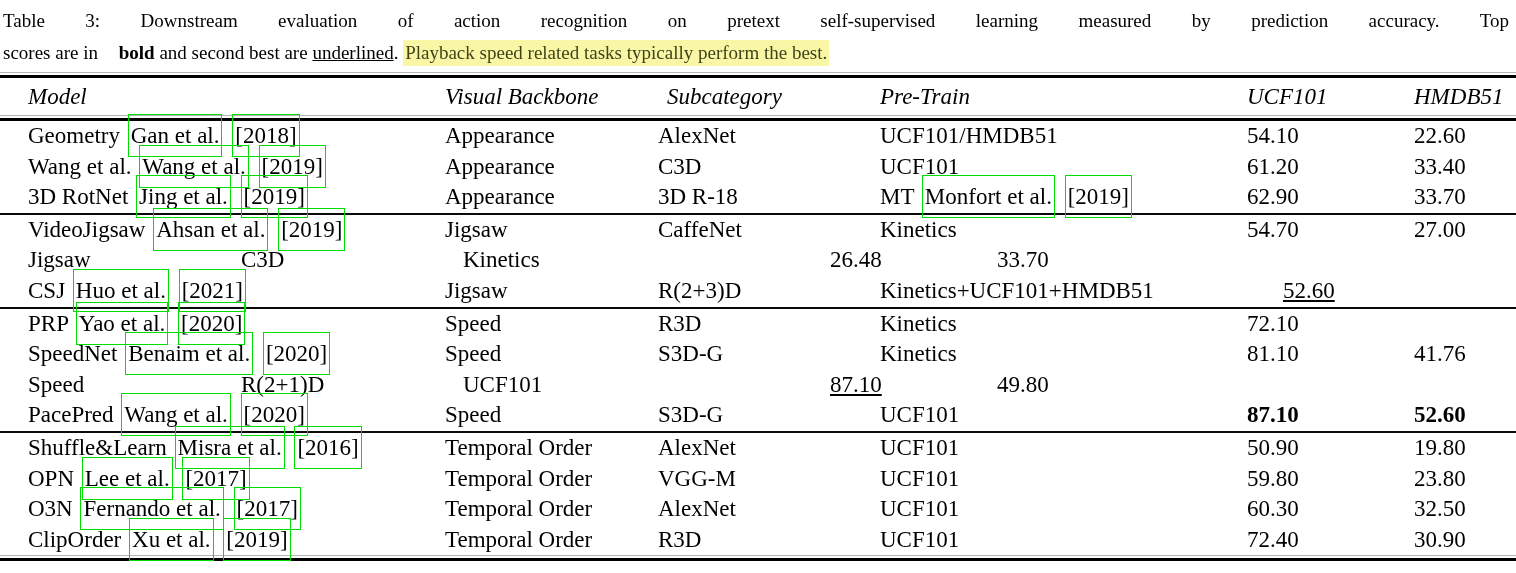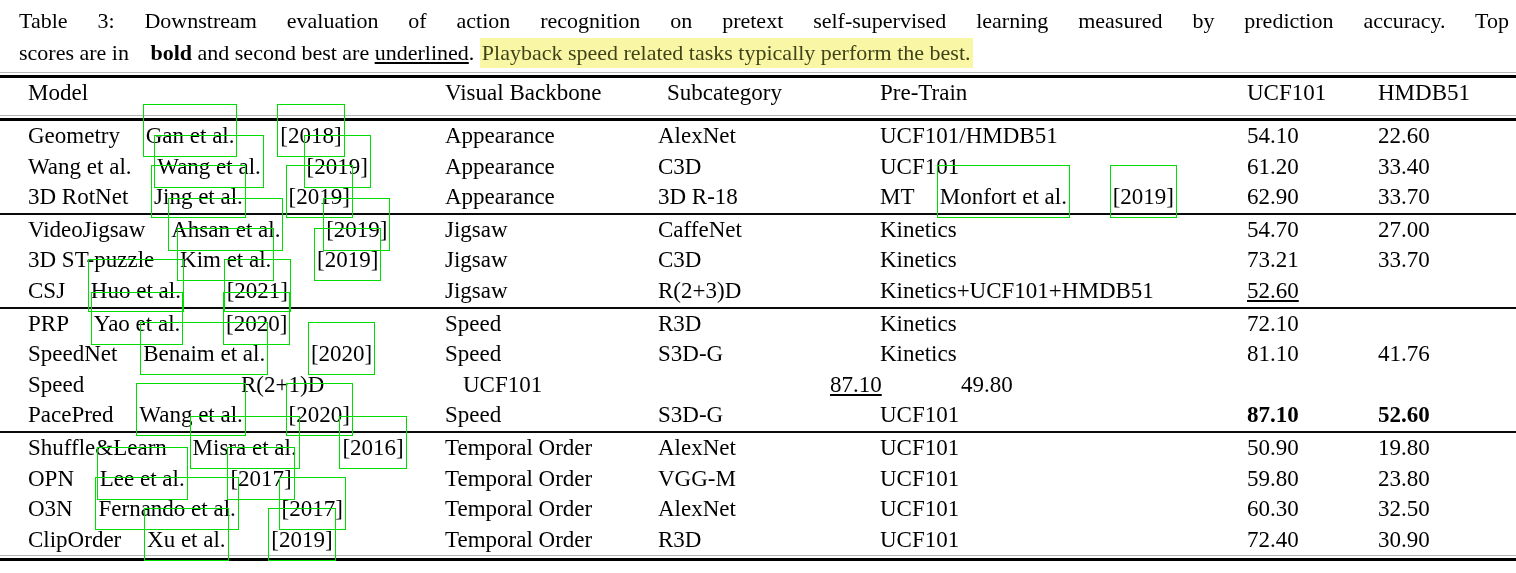--- a/index.html
+++ b/index.html
@@ -7,48 +7,48 @@
     --highlight-text:#3f4418;
     --citation-box:#00dd00;
   }
   *{box-sizing:content-box;}
   html,body{margin:0;padding:0;}
   body{
     width:1516px;height:573px;overflow:hidden;background:#ffffff;color:#000;
     font-family:"Liberation Serif","DejaVu Serif",serif;
   }
   
-  .caption{font-size:22px;padding:5px 7px 2px 19px;}
+  .caption{font-size:19px;padding:5px 7px 2px 3px;}
   .cap-line1{text-align:justify;text-align-last:justify;line-height:32px;}
   .cap-line2{line-height:32px;}
   .cap-bold{font-weight:bold;margin-left:16px;}
   .cap-underline{text-decoration:underline;}
   .cap-highlight{
     background:var(--highlight-bg);color:var(--highlight-text);
     padding:2px 2px 3px 2px;
   }
   
   .ptable{margin-top:1px;}
   .rule-heavy{height:2px;border-top:1px solid #b5b5b5;border-bottom:3px solid #000;}
   .rule-light{height:0;border-bottom:2px solid #0a0a0a;}
   .trow{
     display:flex;height:30.6px;line-height:30.6px;padding-left:28px;
     font-size:23px;white-space:nowrap;
   }
-  .header-row{height:37px;align-items:flex-start;line-height:30px;}
+  .header-row{height:37px;align-items:center;line-height:30px;font-style:italic;}
   .cell{overflow:visible;}
   .c-model{width:417px;}
   .c-subcat{width:213px;}
   .c-backbone{width:222px;}
   .c-pretrain{width:367px;}
   .c-ucf{width:131px;}
-  .c-hmdb{flex:1;}
+  .c-hmdb{flex:1;margin-left:36px;}
   .cite-box{
     border:1.5px solid var(--citation-box);
-    padding:18px 2px 8px 2px;margin:0 17px;
+    padding:8px 2px 8px 2px;margin:0 2px;
   }
   .score-bold{font-weight:bold;}
   .score-underline{text-decoration:underline;}
 </style>
 </head>
 <body>
 
 <div class="caption">
   <div class="cap-line1">Table 3: Downstream evaluation of action recognition on pretext self-supervised learning measured by prediction accuracy. Top</div>
   <div class="cap-line2"><span>scores are in </span><span class="cap-bold">bold</span><span> and second best are </span><span class="cap-underline">underlined</span><span>. </span><span class="cap-highlight">Playback speed related tasks typically perform the best.</span></div>
@@ -98,25 +98,24 @@
   <div>
       <div class="trow">
     <div class="cell c-model"><span>VideoJigsaw</span> <span class="cite-box">Ahsan et al.</span> <span class="cite-box">[2019]</span></div>
     <div class="cell c-subcat">Jigsaw</div>
     <div class="cell c-backbone">CaffeNet</div>
     <div class="cell c-pretrain"><span>Kinetics</span></div>
     <div class="cell c-ucf">54.70</div>
     <div class="cell c-hmdb">27.00</div>
   </div>
       <div class="trow">
-    <div class="cell c-model"><span>3D ST-puzzle</span> <span class="cite-box">Kim et al.</span> <span class="cite-box">[2019]</span></div>
     <div class="cell c-subcat">Jigsaw</div>
     <div class="cell c-backbone">C3D</div>
     <div class="cell c-pretrain"><span>Kinetics</span></div>
-    <div class="cell c-ucf">73.21</div>
+    <div class="cell c-ucf">26.48</div>
     <div class="cell c-hmdb">33.70</div>
   </div>
       <div class="trow">
     <div class="cell c-model"><span>CSJ</span> <span class="cite-box">Huo et al.</span> <span class="cite-box">[2021]</span></div>
     <div class="cell c-subcat">Jigsaw</div>
     <div class="cell c-backbone">R(2+3)D</div>
     <div class="cell c-pretrain"><span>Kinetics+UCF101+HMDB51</span></div>
     <div class="cell c-hmdb score-underline">52.60</div>
   </div>
     </div>

